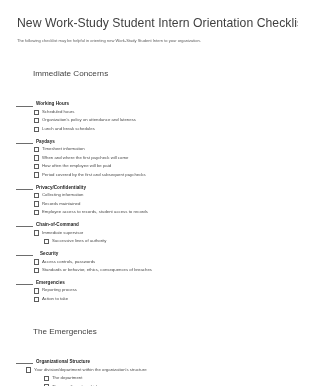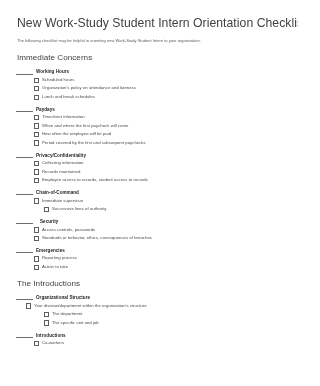--- a/index.html
+++ b/index.html
@@ -38,21 +38,21 @@
     color: #5a5a5a;
     margin: 0;
     padding: 9px 0 0 17px;
     line-height: 1.2;
     letter-spacing: 0.02px;
   }
   .section-heading {
     font-size: 8.1px;
     font-weight: 300;
     color: #3f3f3f;
-    margin: 0;
+    margin: 16px;
     padding: 9px 0 0 17px;
     line-height: 1.15;
     letter-spacing: 0.03px;
   }
   .content {
     padding: 0;
     margin: 0;
   }
   .group {
     margin: 0;
@@ -235,21 +235,21 @@
           <li class="item lvl2">
             <span class="checkbox"></span>
             <span class="item-label">Reporting process</span>
           </li>
           <li class="item lvl2">
             <span class="checkbox"></span>
             <span class="item-label">Action to take</span>
           </li>
         </ul>
       </div>
-      <div class="section-heading">The Introductions</div>
+      <div class="section-heading">The Emergencies</div>
       <div class="group">
         <div class="group-head">
           <span class="blank-line"></span>
           <span class="group-title">Organizational Structure</span>
         </div>
         <ul class="items">
           <li class="item lvl1">
             <span class="checkbox"></span>
             <span class="item-label">Your division/department within the organization's structure</span>
           </li>

